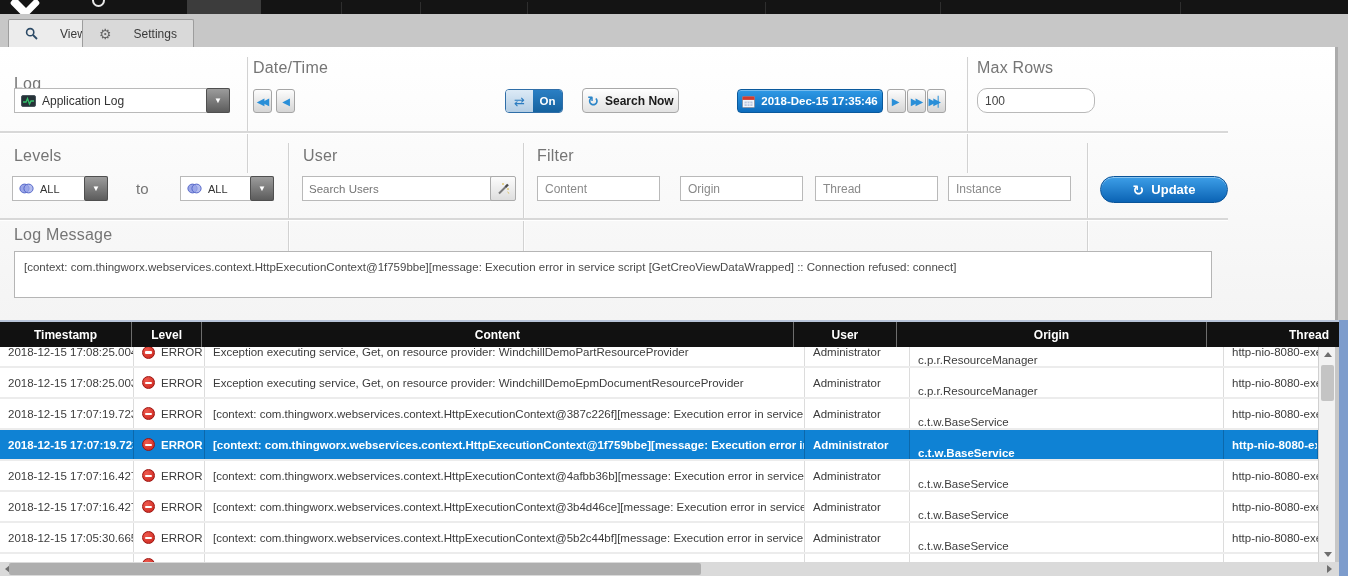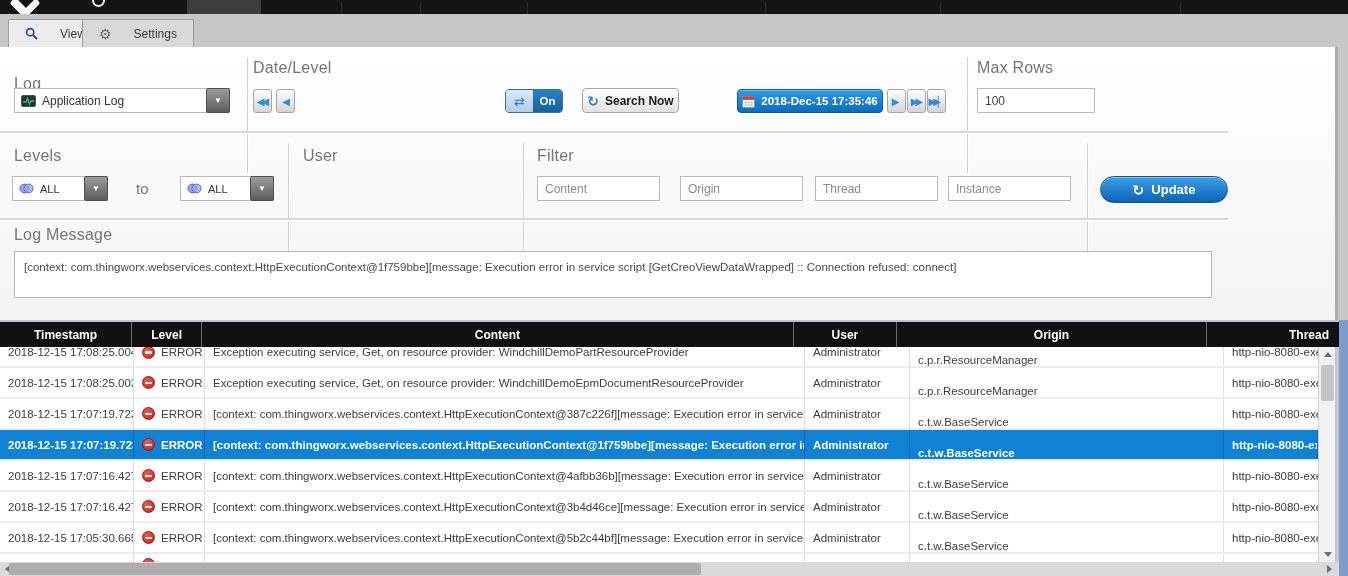--- a/index.html
+++ b/index.html
@@ -128,21 +128,21 @@
       <svg width="15" height="12" viewBox="0 0 15 12">
           <rect x="0.5" y="0.5" width="14" height="11" rx="1.5" fill="#263238" stroke="#4a565e"></rect>
           <polyline points="2,7 5,7 6.5,3.5 8.5,9 10,6 13,6" fill="none" stroke="#35c06a" stroke-width="1.3"></polyline>
         </svg>
     </span>
     <span>Application Log</span>
     <span class="dd-btn">▼</span>
   </div>
   <div class="vdiv" style="left:247px; top:10px; height:116px"></div>
 
-  <div class="sec-title" style="left:253px; top:12px">Date/Level</div>
+  <div class="sec-title" style="left:253px; top:12px">Date/Time</div>
   <div class="arrow-btn" style="left:253px; top:42px">◀◀</div>
   <div class="arrow-btn" style="left:276px; top:42px">◀</div>
   <div class="toggle" style="left:505px; top:42px">
     <div class="toggle-seg1">⇄</div>
     <div class="toggle-seg2">On</div>
   </div>
   <div class="lite-btn" style="left:582px; top:41px; width:97px">
     <span class="refresh-glyph">↻</span>
     <span>Search Now</span>
   </div>
@@ -158,21 +158,21 @@
         </svg>
     </span>
     <span>2018-Dec-15 17:35:46</span>
   </div>
   <div class="arrow-btn" style="left:887px; top:42px; letter-spacing:0">▶</div>
   <div class="arrow-btn" style="left:907px; top:42px">▶▶</div>
   <div class="arrow-btn" style="left:927px; top:42px">▶▶▏</div>
   <div class="vdiv" style="left:967px; top:10px; height:116px"></div>
 
   <div class="sec-title" style="left:977px; top:12px">Max Rows</div>
-  <input class="txt" style="left: 977px; top: 41px; width: 118px;" value="100">
+  <input class="txt" style="left: 977px; top: 41px; width: 118px; border-radius: 10px;" value="100">
 
   <div class="hsep" style="top:84px; width:1228px"></div>
 
   <div class="sec-title" style="left:14px; top:100px">Levels</div>
   <div class="field" style="left:12px; top:129px; width:96px">
     <span>
       <svg width="15" height="11" viewBox="0 0 15 11">
           <ellipse cx="5.5" cy="5.5" rx="4.6" ry="4.4" fill="#9aa6e8" stroke="#5668c9"></ellipse>
           <ellipse cx="9.5" cy="5.5" rx="4.6" ry="4.4" fill="#9aa6e8" fill-opacity="0.75" stroke="#5668c9"></ellipse>
         </svg>
@@ -187,20 +187,32 @@
           <ellipse cx="5.5" cy="5.5" rx="4.6" ry="4.4" fill="#9aa6e8" stroke="#5668c9"></ellipse>
           <ellipse cx="9.5" cy="5.5" rx="4.6" ry="4.4" fill="#9aa6e8" fill-opacity="0.75" stroke="#5668c9"></ellipse>
         </svg>
     </span>
     <span style="font-size:11px">ALL</span>
     <span class="dd-btn">▼</span>
   </div>
   <div class="vdiv" style="left:288px; top:96px; height:118px"></div>
 
   <div class="sec-title" style="left:303px; top:100px">User</div>
+  <div class="field" style="left:302px; top:129px; width:208px; padding-right:0">
+    <input style="border: none; outline: none; width: 150px; font-size: 11.5px; color: rgb(68, 68, 68); font-family: inherit; background: transparent;" placeholder="Search Users">
+    <span class="wand-btn">
+      <svg width="14" height="14" viewBox="0 0 14 14">
+          <line x1="3" y1="11.5" x2="10" y2="4.5" stroke="#7a7a7a" stroke-width="2"></line>
+          <line x1="9.5" y1="5" x2="12" y2="2.5" stroke="#4a4a4a" stroke-width="2.4"></line>
+          <line x1="11" y1="7" x2="13" y2="7" stroke="#d9b531" stroke-width="1"></line>
+          <line x1="7" y1="1" x2="7" y2="3" stroke="#d9b531" stroke-width="1"></line>
+          <line x1="11.6" y1="10" x2="12.8" y2="11.2" stroke="#d9b531" stroke-width="1"></line>
+        </svg>
+    </span>
+  </div>
   <div class="vdiv" style="left:523px; top:96px; height:118px"></div>
 
   <div class="sec-title" style="left:537px; top:100px">Filter</div>
   <input class="txt" style="left: 537px; top: 129px; width: 123px;" placeholder="Content">
   <input class="txt" style="left: 680px; top: 129px; width: 123px;" placeholder="Origin">
   <input class="txt" style="left: 815px; top: 129px; width: 123px;" placeholder="Thread">
   <input class="txt" style="left: 948px; top: 129px; width: 123px;" placeholder="Instance">
   <div class="vdiv" style="left:1087px; top:96px; height:118px"></div>
 
   <div class="pill-btn" style="left:1100px; top:129px; width:128px">

